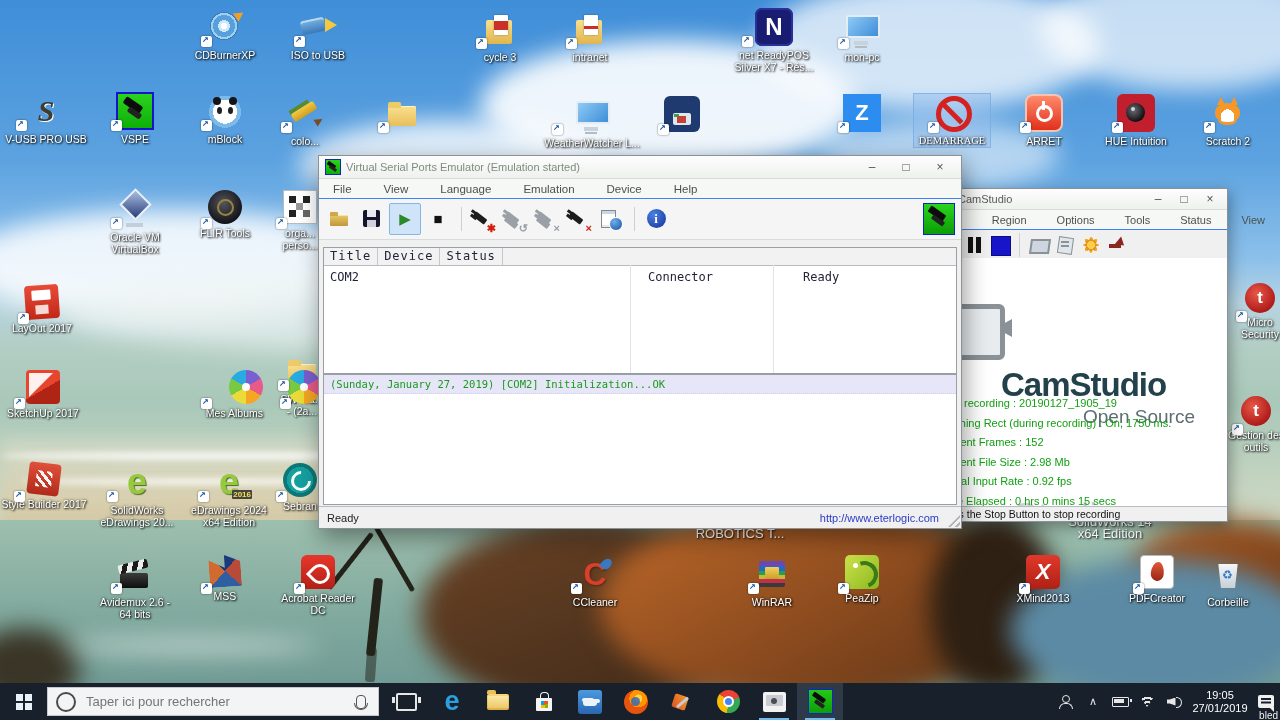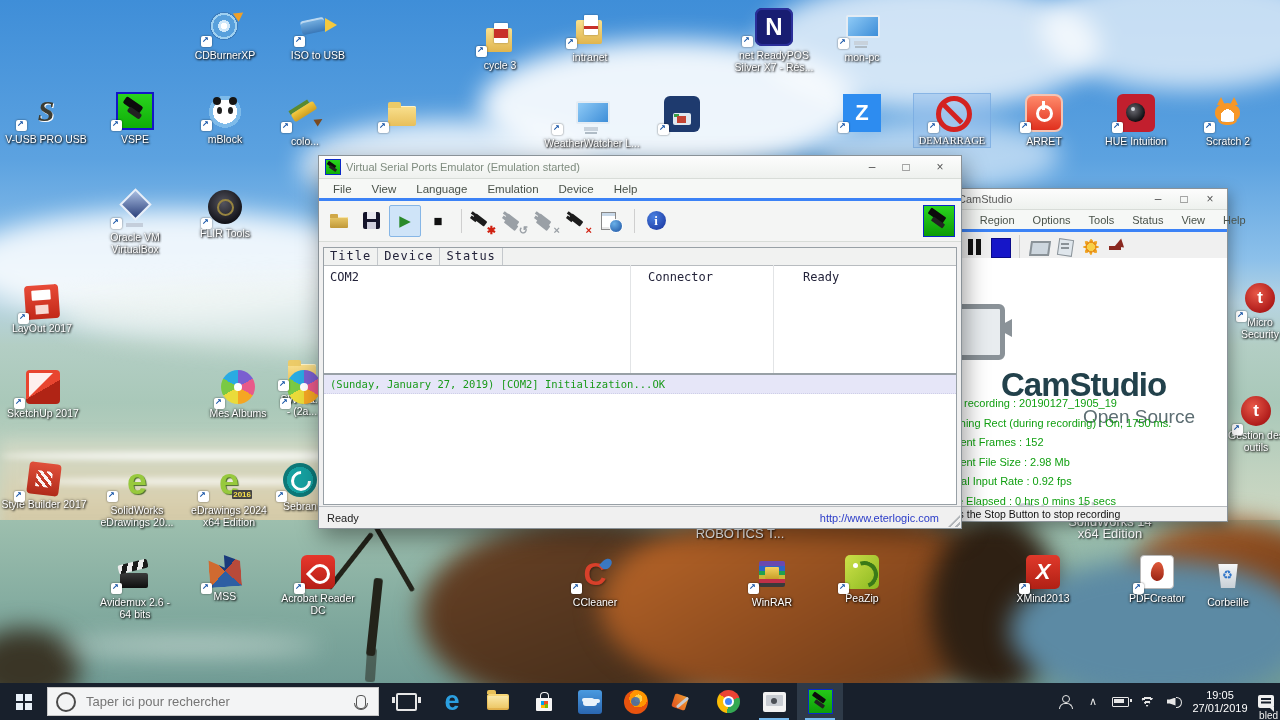--- a/index.html
+++ b/index.html
@@ -159,21 +159,21 @@
     text-shadow:1px 1px 2px rgba(0,0,0,.95);z-index:1;}
 
   
   .win{position:absolute;background:#f0f0f0;border:1px solid #8a9298;box-shadow:3px 8px 22px rgba(0,0,0,.4);}
   .titlebar{height:22px;display:flex;align-items:center;background:linear-gradient(#fdfdfd,#eef1ee);
     border-bottom:1px solid #d8dcd8;padding:0 4px;}
   .title-ico{width:14px;height:14px;margin:0 5px 0 2px;flex:0 0 auto;}
   .title-text{font-size:11px;color:#7f8c7f;white-space:nowrap;overflow:hidden;flex:1;}
   .winctl{display:flex;align-items:center;}
   .winctl span{width:34px;text-align:center;font-size:12px;color:#555;line-height:20px;cursor:default;}
-  .menubar{height:19px;display:flex;align-items:center;gap:4px;background:#f6f8f6;border-bottom:3px solid #3b82f6;padding-left:6px;}
+  .menubar{height:19px;display:flex;align-items:center;gap:16px;background:#f6f8f6;border-bottom:1px solid #3b82f6;padding-left:6px;}
   .menubar span{font-size:11.5px;color:#4a524a;padding:0 8px;cursor:default;}
 
   
   #vspe{left:318px;top:155px;width:642px;height:372px;z-index:10;}
   .vspe-ico{background:linear-gradient(#2ad41e,#0fae08);border:1px solid #0a28c8;position:relative;}
   .vspe-ico::before{content:"";position:absolute;left:1px;top:3px;width:9px;height:4px;background:#0c0c0c;transform:rotate(35deg);}
   .vspe-ico::after{content:"";position:absolute;left:3px;top:7px;width:8px;height:3px;background:#222;transform:rotate(35deg);}
   .toolbar{height:40px;display:flex;align-items:center;background:#f4f5f4;border-bottom:1px solid #d8dcd8;padding:0 6px;position:relative;}
   .tbtn{width:30px;height:30px;display:flex;align-items:center;justify-content:center;margin-right:2px;position:relative;}
   .tbtn.pressed{background:#cfe4f8;border:1px solid #86b6e6;border-radius:2px;}
@@ -367,21 +367,21 @@
       </div>
       <div class="dicon" style="left: 280px; top: 8px;">
         <span class="g g-isousb">
           <i></i>
         </span>
         <span class="sc"></span>
         <span class="dlabel">
           <div>ISO to USB</div>
         </span>
       </div>
-      <div class="dicon" style="left: 462px; top: 18px;">
+      <div class="dicon" style="left: 462px; top: 10px;">
         <span class="g g-folderdoc">
           <i></i>
         </span>
         <span class="sc"></span>
         <span class="dlabel">
           <div>cycle 3</div>
         </span>
       </div>
       <div class="dicon" style="left: 552px; top: 10px;">
         <span class="g g-folderdoc2">
@@ -525,20 +525,30 @@
       </div>
       <div class="dicon" style="left: 187px; top: 190px;">
         <span class="g g-flir">
           <i></i>
         </span>
         <span class="sc"></span>
         <span class="dlabel">
           <div>FLIR Tools</div>
         </span>
       </div>
+      <div class="dicon" style="left: 262px; top: 190px;">
+        <span class="g g-qr">
+          <i></i>
+        </span>
+        <span class="sc"></span>
+        <span class="dlabel">
+          <div>orga...</div>
+          <div>perso...</div>
+        </span>
+      </div>
       <div class="dicon" style="left: 4px; top: 285px;">
         <span class="g g-layout">
           <i></i>
         </span>
         <span class="sc"></span>
         <span class="dlabel">
           <div>LayOut 2017</div>
         </span>
       </div>
       <div class="dicon" style="left: 264px; top: 352px;">
@@ -553,21 +563,21 @@
       </div>
       <div class="dicon" style="left: 0px; top: 370px; width: 86px;">
         <span class="g g-sketchup">
           <i></i>
         </span>
         <span class="sc"></span>
         <span class="dlabel">
           <div>SketchUp 2017</div>
         </span>
       </div>
-      <div class="dicon" style="left: 200px; top: 370px;">
+      <div class="dicon" style="left: 187px; top: 370px; align-items: flex-end;">
         <span class="g g-pinwheel">
           <i></i>
         </span>
         <span class="sc"></span>
         <span class="dlabel">
           <div>Mes Albums</div>
         </span>
       </div>
       <div class="dicon" style="left: 266px; top: 370px;">
         <span class="g g-pinwheel">

